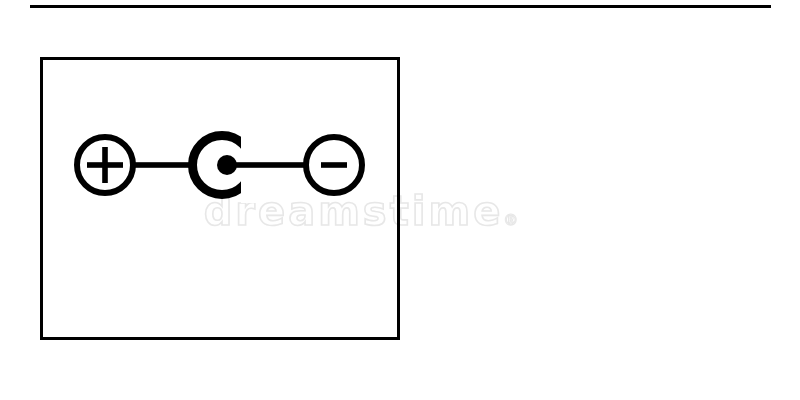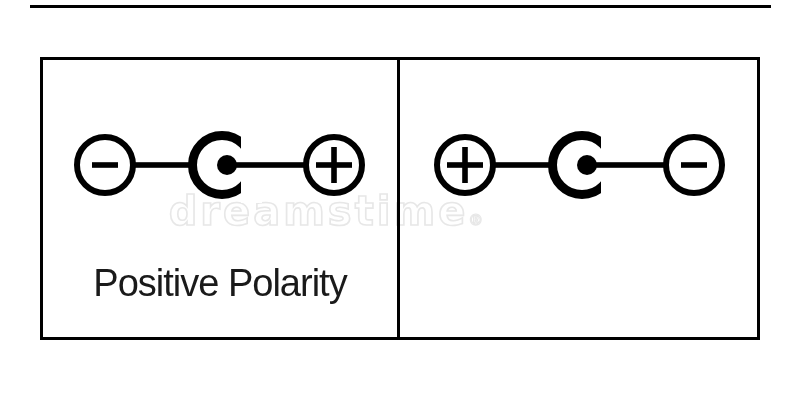--- a/index.html
+++ b/index.html
@@ -9,21 +9,21 @@
   }
   .top-rule {
     position:absolute; left:30px; top:5px; width:741px; height:3px;
     background:#000000;
   }
   .watermark {
     position:absolute; left:0; top:191px; width:652px; text-align:center;
     font-family:"DejaVu Sans", sans-serif; font-weight:bold;
     font-size:40px; letter-spacing:3px; line-height:1;
     color:transparent; -webkit-text-stroke:1.6px #e7e7e7;
-    z-index:1; user-select:none;
+    z-index:1; user-select:none;padding-left:35px;
   }
   .watermark .reg {
     font-size:15px; letter-spacing:0; -webkit-text-stroke:1px #e7e7e7;
     vertical-align:baseline;
   }
   .frame {
     position:absolute; left:40px; top:57px; width:720px; height:283px;
     display:flex; z-index:2;
   }
   .panel {
@@ -43,41 +43,20 @@
 <body>
 
 <div class="canvas">
 
   <div class="top-rule"></div>
 
   <div class="watermark"><span>dreamstime</span><span class="reg">®</span></div>
 
   <div class="frame">
 
-    <div class="panel">
-      <svg class="symbol" width="360" height="130" viewBox="0 0 360 130">
-        <g>
-          <circle cx="64" cy="65" r="28" fill="none" stroke="#000" stroke-width="6"></circle>
-          <rect x="51" y="62.2" width="26" height="5.6" fill="#000"></rect>
-        </g>
-        <rect x="94" y="62.2" width="57" height="5.6" fill="#000"></rect>
-        <g>
-          <circle cx="181" cy="65" r="29.5" fill="none" stroke="#000" stroke-width="9"></circle>
-          <rect x="200" y="27" width="21" height="76" fill="#ffffff"></rect>
-          <rect x="185" y="62.2" width="80" height="5.6" fill="#000"></rect>
-          <circle cx="186" cy="65" r="10" fill="#000"></circle>
-        </g>
-        <g>
-          <circle cx="293" cy="65" r="28" fill="none" stroke="#000" stroke-width="6"></circle>
-          <rect x="275" y="62.2" width="36" height="5.6" fill="#000"></rect>
-          <rect x="290.2" y="47" width="5.6" height="36" fill="#000"></rect>
-        </g>
-      </svg>
-      <div class="label">Positive Polarity</div>
-    </div>
 
     <div class="panel">
       <svg class="symbol" width="360" height="130" viewBox="0 0 360 130">
         <g>
           <circle cx="64" cy="65" r="28" fill="none" stroke="#000" stroke-width="6"></circle>
           <rect x="46" y="62.2" width="36" height="5.6" fill="#000"></rect>
           <rect x="61.2" y="47" width="5.6" height="36" fill="#000"></rect>
         </g>
         <rect x="94" y="62.2" width="57" height="5.6" fill="#000"></rect>
         <g>

